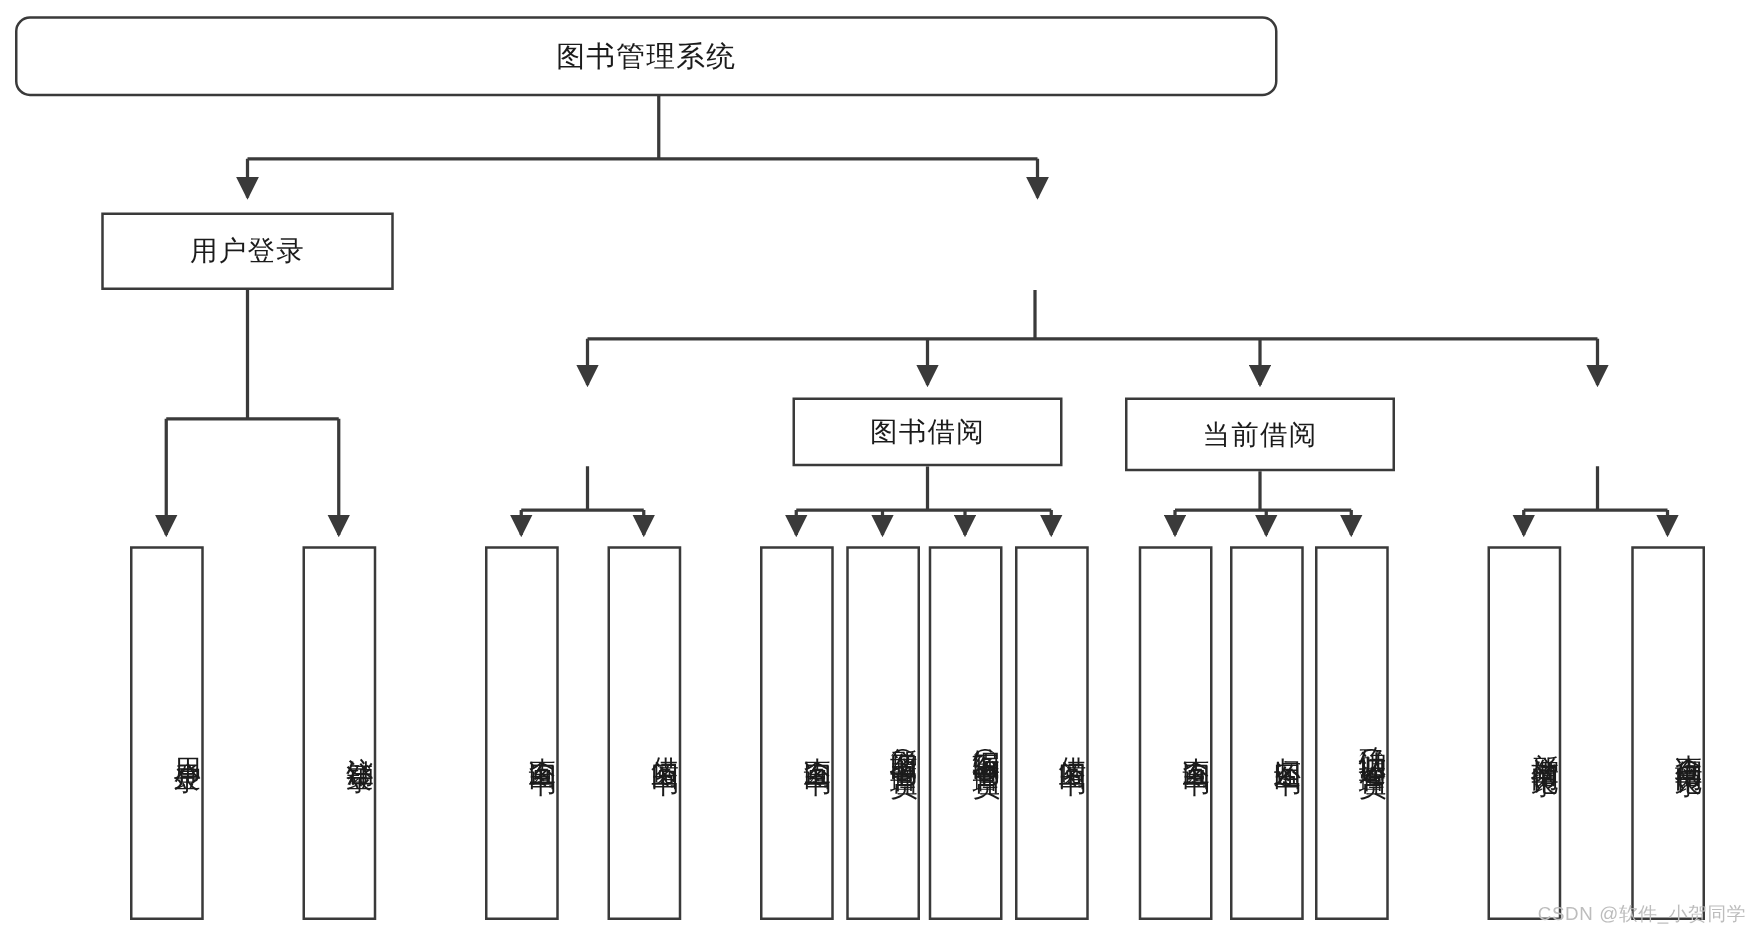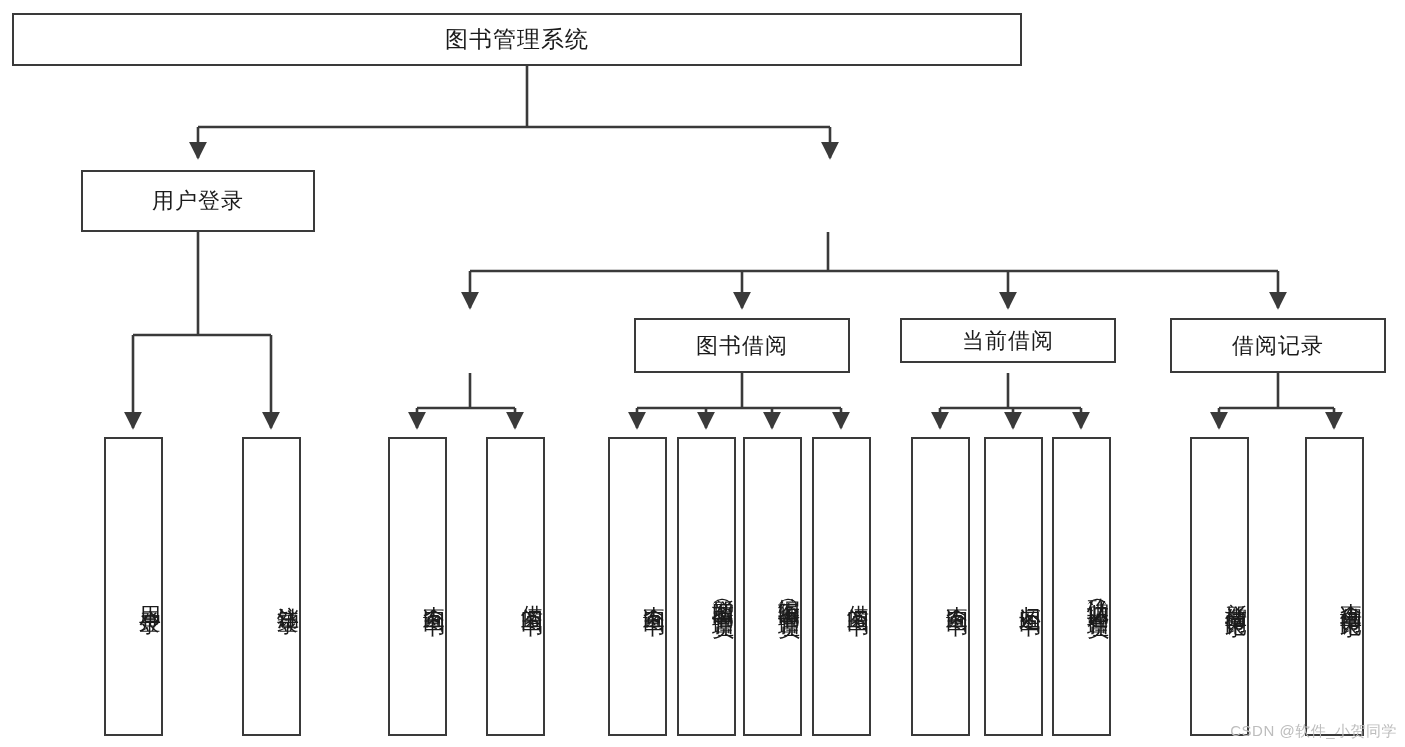--- a/index.html
+++ b/index.html
@@ -67,36 +67,33 @@
       <path d="M 1013 408 L 1013 428" marker-end="url(#arrow)"></path>
       <path d="M 1081 408 L 1081 428" marker-end="url(#arrow)"></path>
 
       <path d="M 1278 373 L 1278 408"></path>
       <path d="M 1219 408 L 1334 408"></path>
       <path d="M 1219 408 L 1219 428" marker-end="url(#arrow)"></path>
       <path d="M 1334 408 L 1334 428" marker-end="url(#arrow)"></path>
     </g>
   </svg>
 
-  <div class="node h root" style="left:12px;top:13px;width:1010px;height:53px;">
+  <div class="node h root" style="left:12px;top:13px;width:1010px;height:64px;border-radius:12px;">
     <span>图书管理系统</span>
   </div>
 
   <div class="node h" style="left:81px;top:170px;width:234px;height:62px;">
     <span>用户登录</span>
   </div>
 
   <div class="node h" style="left:634px;top:318px;width:216px;height:55px;">
     <span>图书借阅</span>
   </div>
-  <div class="node h" style="left:900px;top:318px;width:216px;height:45px;">
+  <div class="node h" style="left:900px;top:318px;width:216px;height:59px;">
     <span>当前借阅</span>
-  </div>
-  <div class="node h" style="left:1170px;top:318px;width:216px;height:55px;">
-    <span>借阅记录</span>
   </div>
 
   <div class="node v" style="left:104px;top:437px;width:59px;height:299px;">
     <span>用户登录</span>
   </div>
   <div class="node v" style="left:242px;top:437px;width:59px;height:299px;">
     <span>注销登录</span>
   </div>
   <div class="node v" style="left:388px;top:437px;width:59px;height:299px;">
     <span>查询图书</span>

